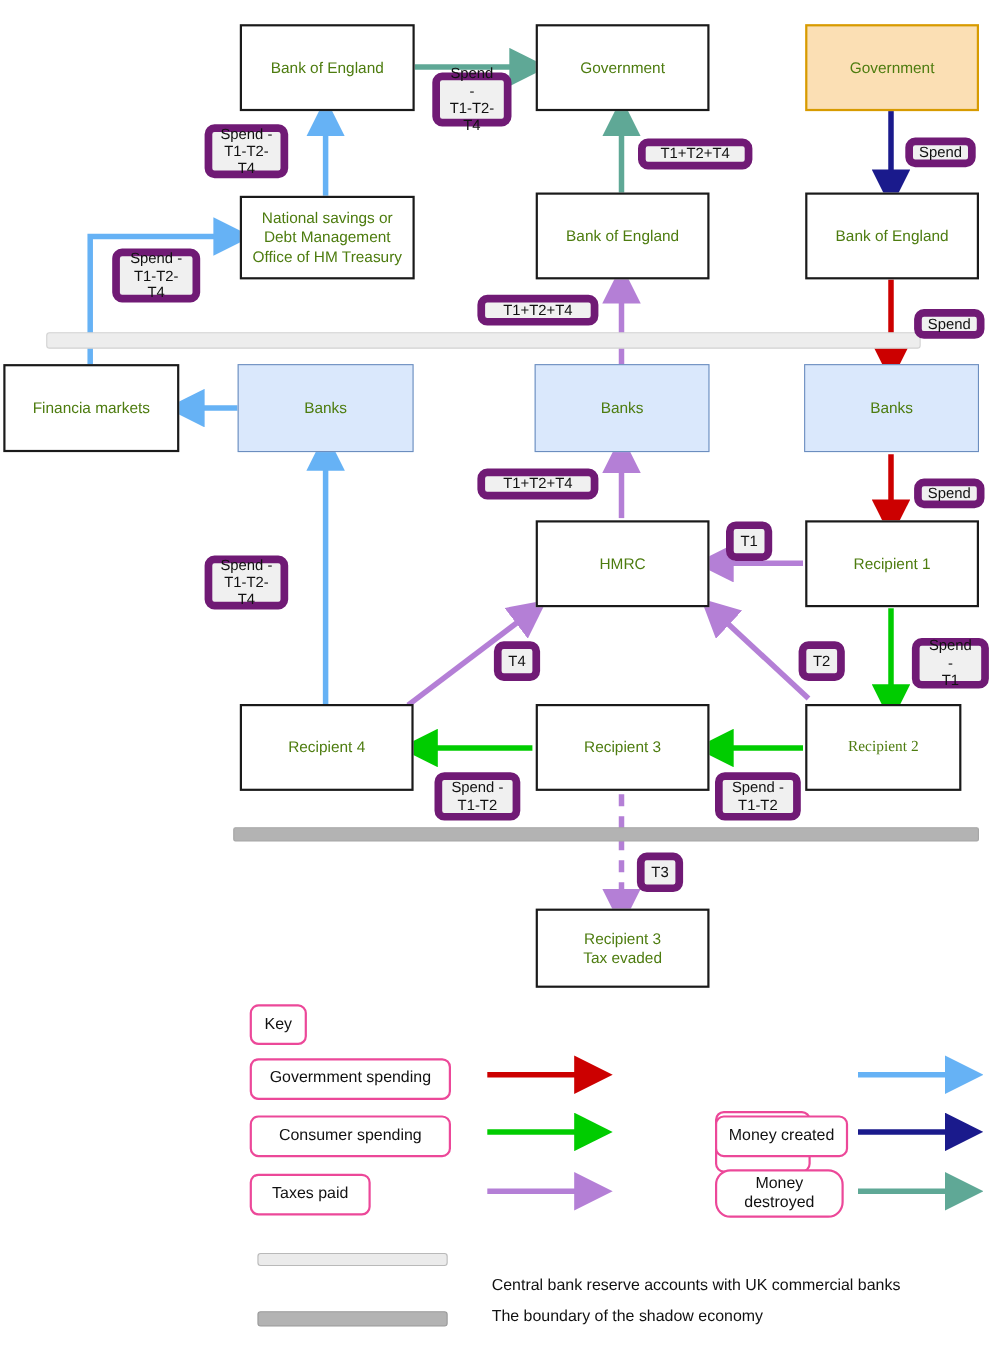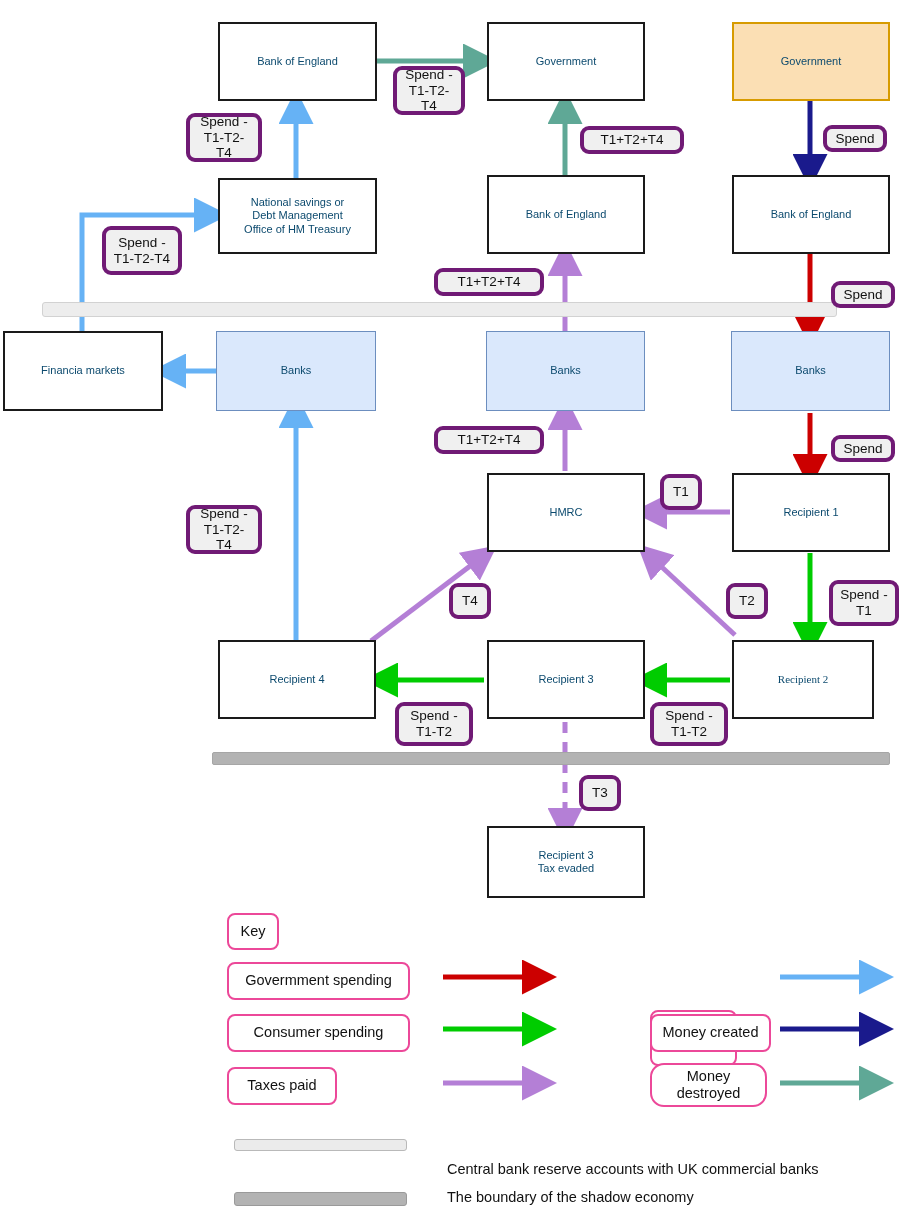--- a/index.html
+++ b/index.html
@@ -3,25 +3,25 @@
 <meta charset="utf-8">
 <style>
   html,body{margin:0;padding:0;background:#ffffff;}
   body{width:902px;height:1230px;position:relative;overflow:hidden;
        font-family:"Liberation Sans","DejaVu Sans",sans-serif;}
   #stage{position:absolute;left:0;top:0;width:902px;height:1230px;}
   svg#wires{position:absolute;left:0;top:0;width:902px;height:1230px;pointer-events:none;}
 
   .node{position:absolute;box-sizing:border-box;border:2px solid #1a1a1a;background:#ffffff;
         display:flex;align-items:center;justify-content:center;text-align:center;
-        font-size:11px;color:#0c4a6e;line-height:1.22;z-index:3;}
+        font-size:14px;color:#4d7c0f;line-height:1.22;z-index:3;}
   .node.gov-hl{background:#fbdfb4;border:2px solid #d79b00;}
   .node.bank{background:#dae8fc;border:1.5px solid #6c8ebf;}
 
-  .chip{position:absolute;box-sizing:border-box;background:#f0f0f0;border:4px solid #701a75;
+  .chip{position:absolute;box-sizing:border-box;background:#f0f0f0;border:7px solid #701a75;
         border-radius:9px;display:flex;align-items:center;justify-content:center;text-align:center;
         font-size:13.5px;color:#111111;line-height:1.18;z-index:6;padding:2px 6px;}
 
   .bar{position:absolute;box-sizing:border-box;z-index:2;}
   .bar.light{background:#ededed;border:1px solid #d2d2d2;border-radius:3px;}
   .bar.dark{background:#b3b3b3;border:1px solid #a6a6a6;border-radius:2px;}
 
   .keybox{position:absolute;box-sizing:border-box;border:2px solid #ec4899;background:#ffffff;
           border-radius:8px;display:flex;align-items:center;justify-content:center;text-align:center;
           font-size:14.5px;color:#111111;line-height:1.2;z-index:4;}

